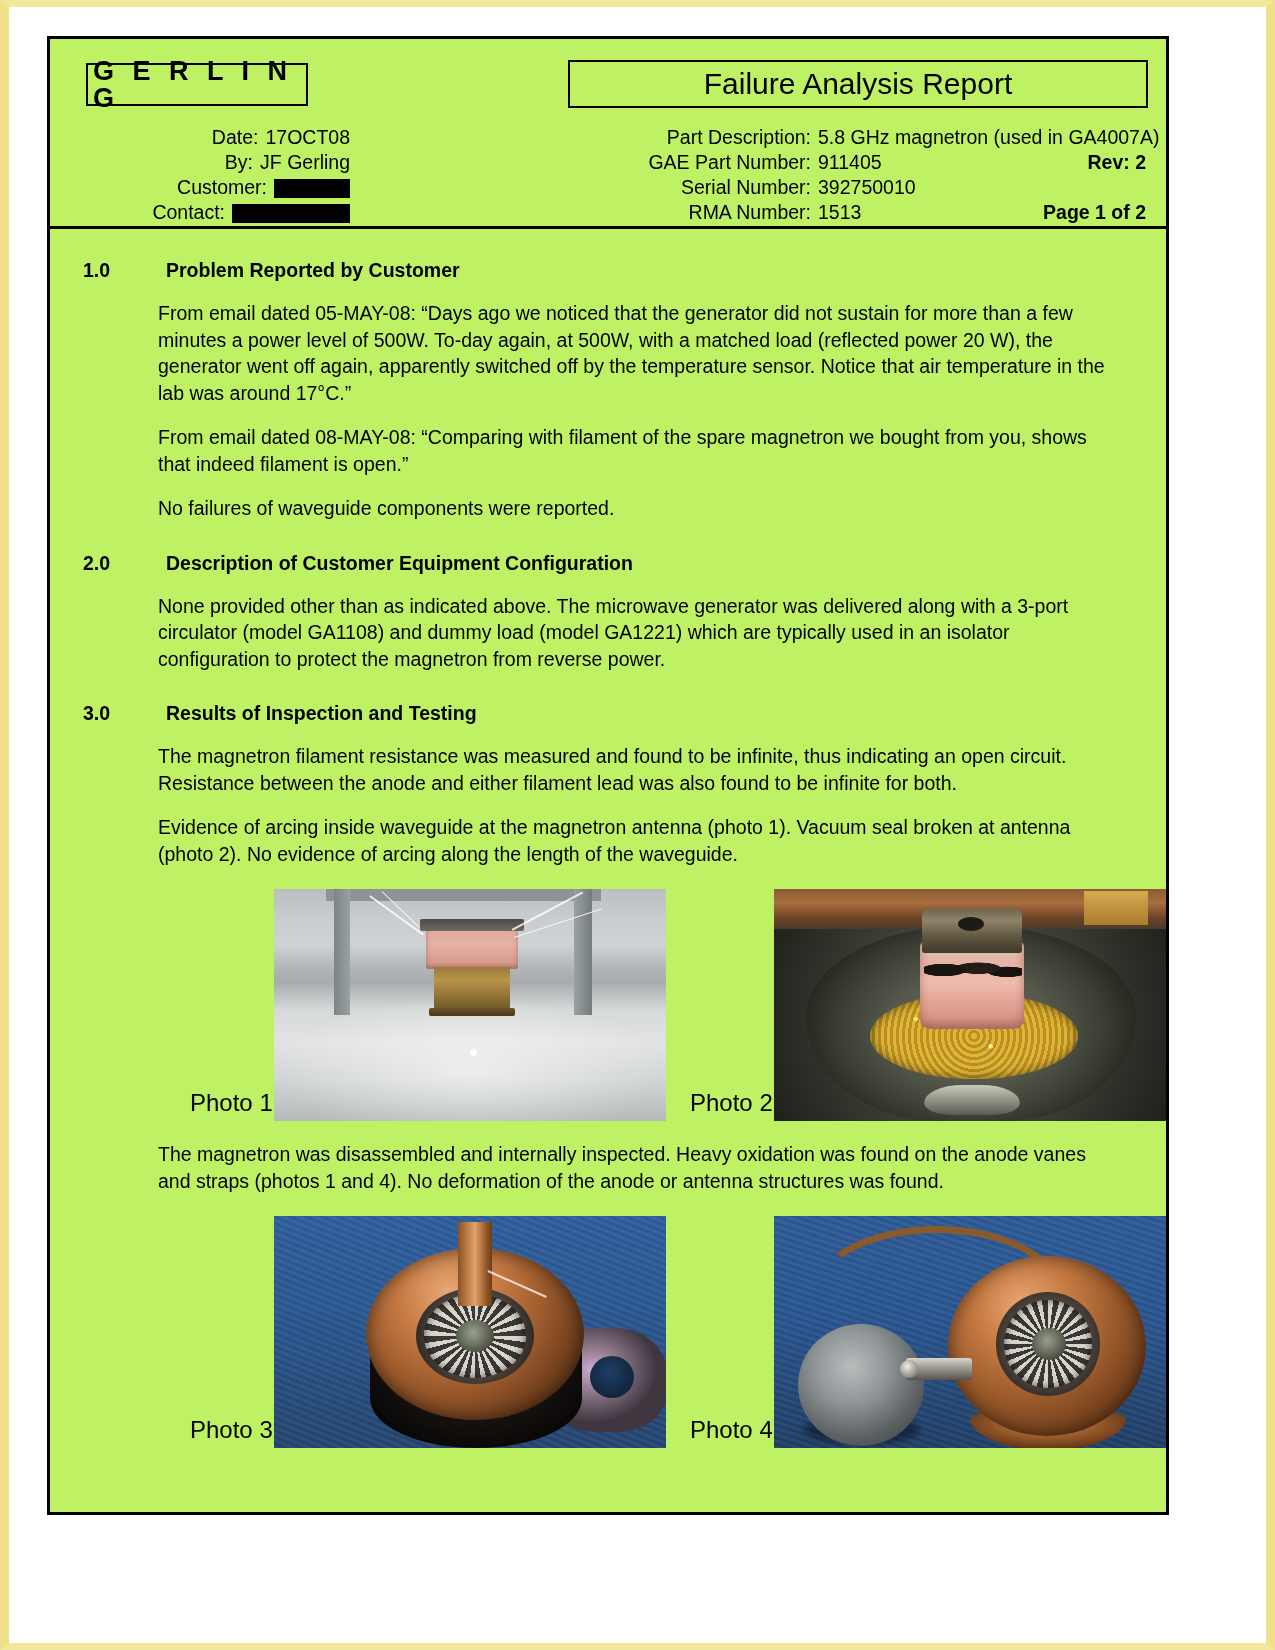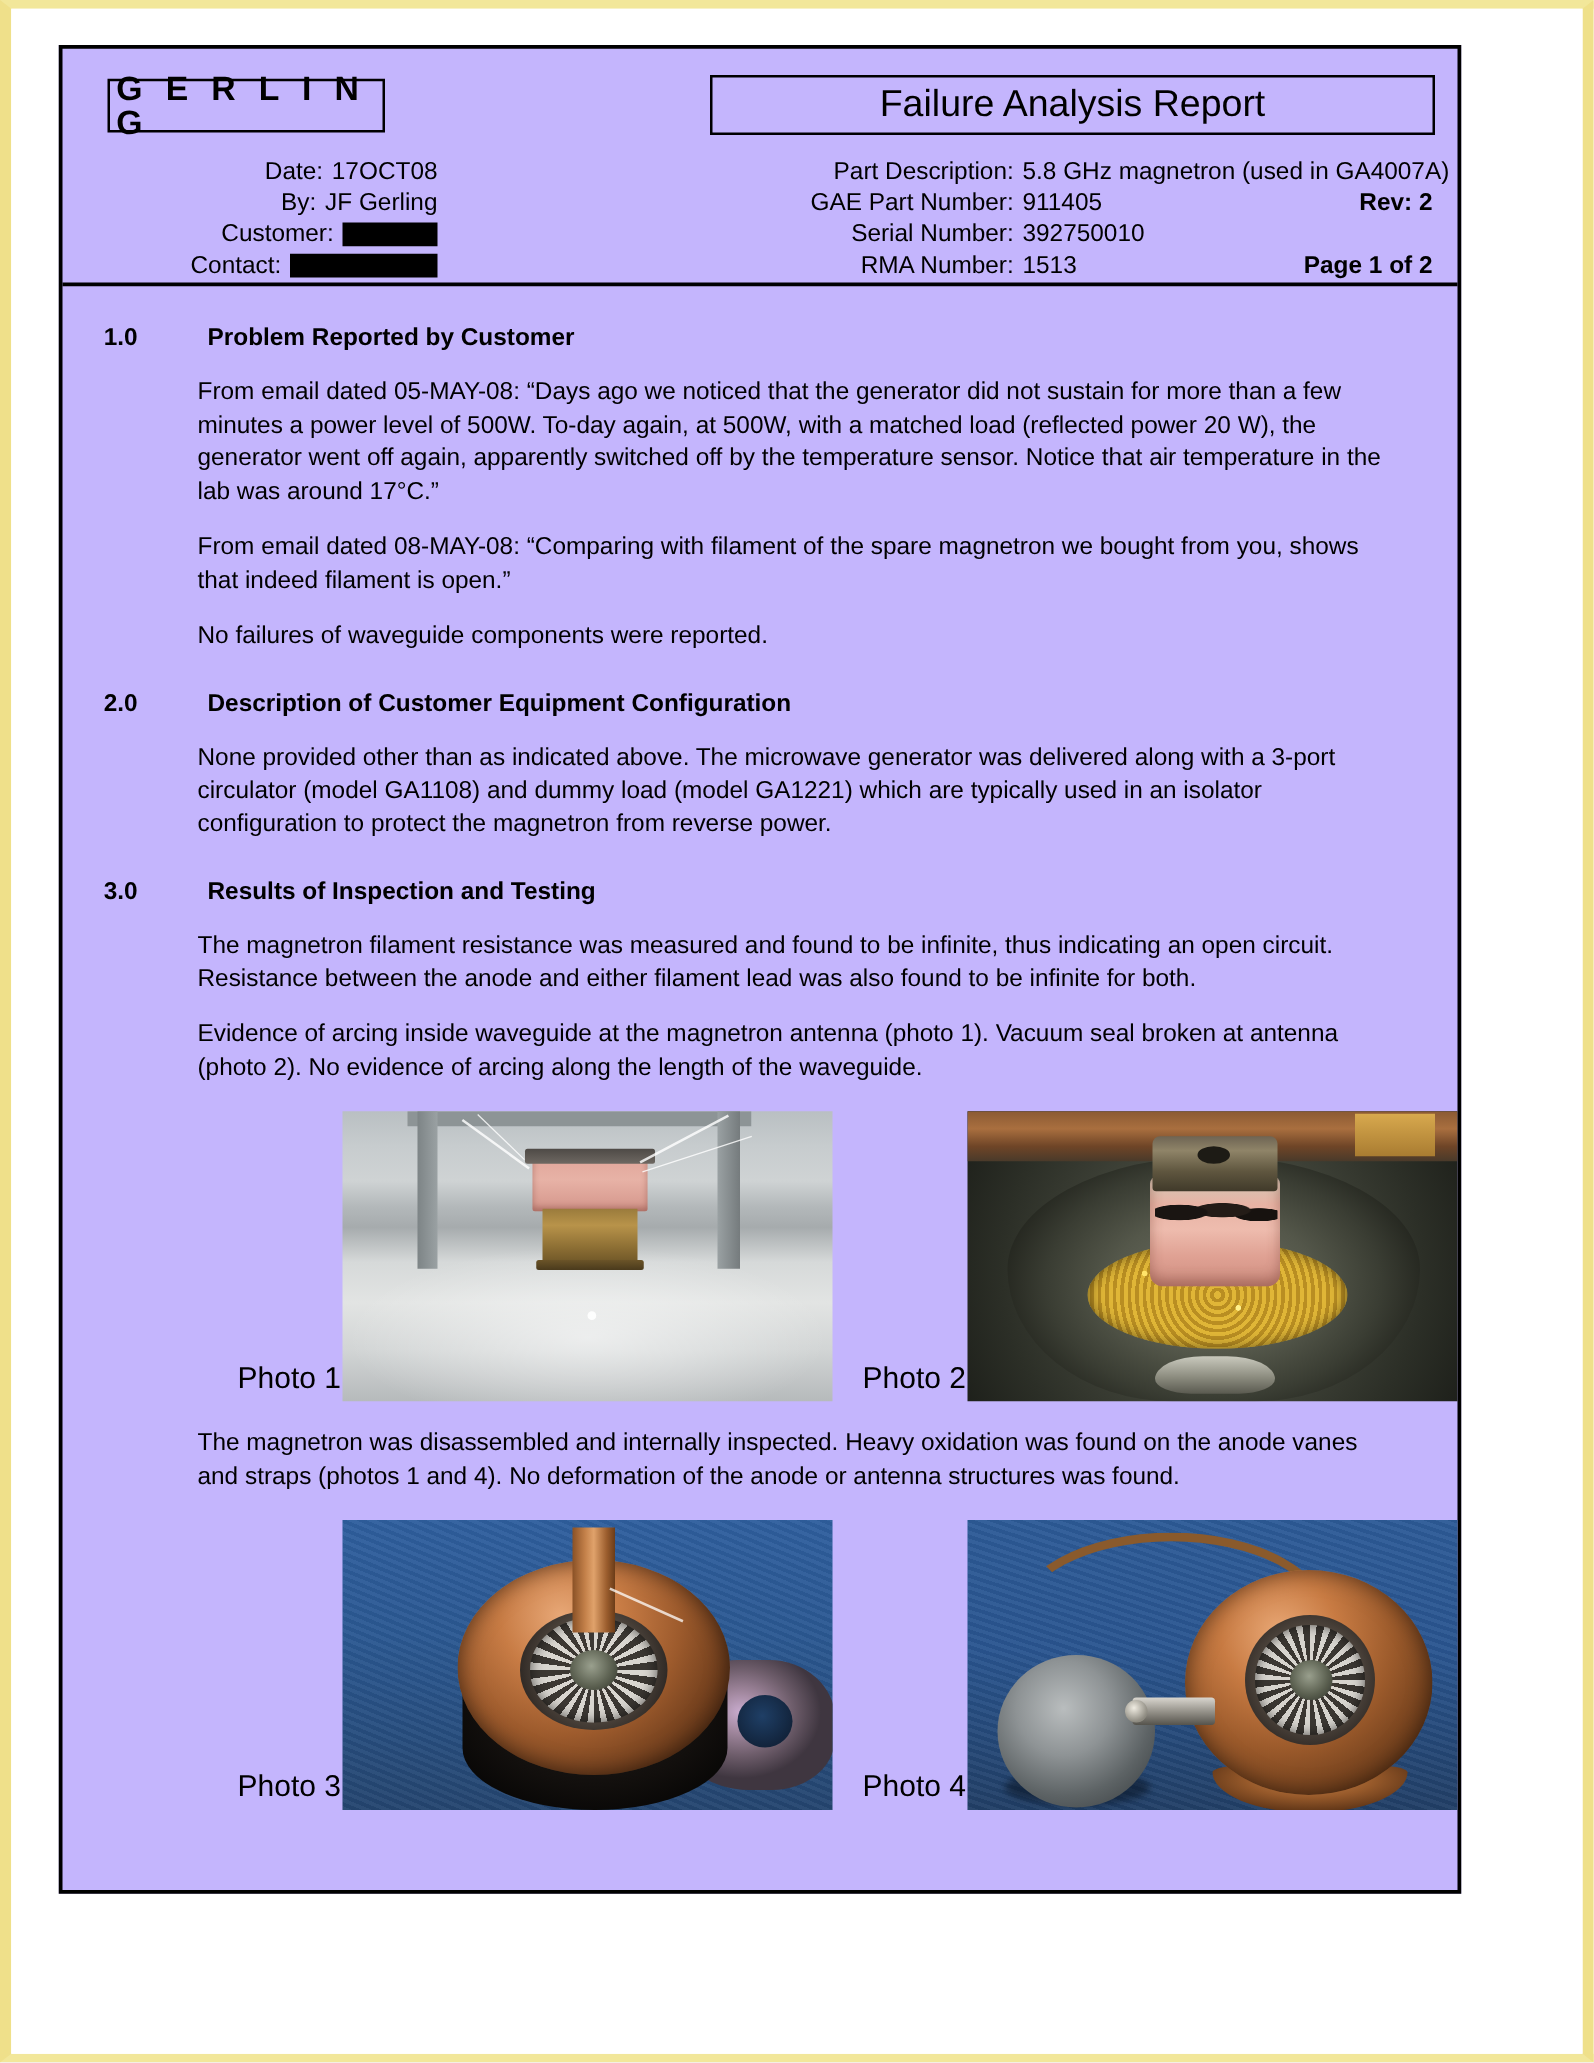--- a/index.html
+++ b/index.html
@@ -34,21 +34,21 @@
 
   
   .doc-frame {
     position: absolute;
     left: 38px;
     top: 29px;
     width: 1122px;
     height: 1479px;
     border: 3px solid #000;
     box-sizing: border-box;
-    background: #c4b5fd;
+    background: #bef264;
   }
 
   
   .header {
     position: relative;
     height: 190px;
     border-bottom: 3px solid #000;
     box-sizing: border-box;
   }
   .logo-box {

